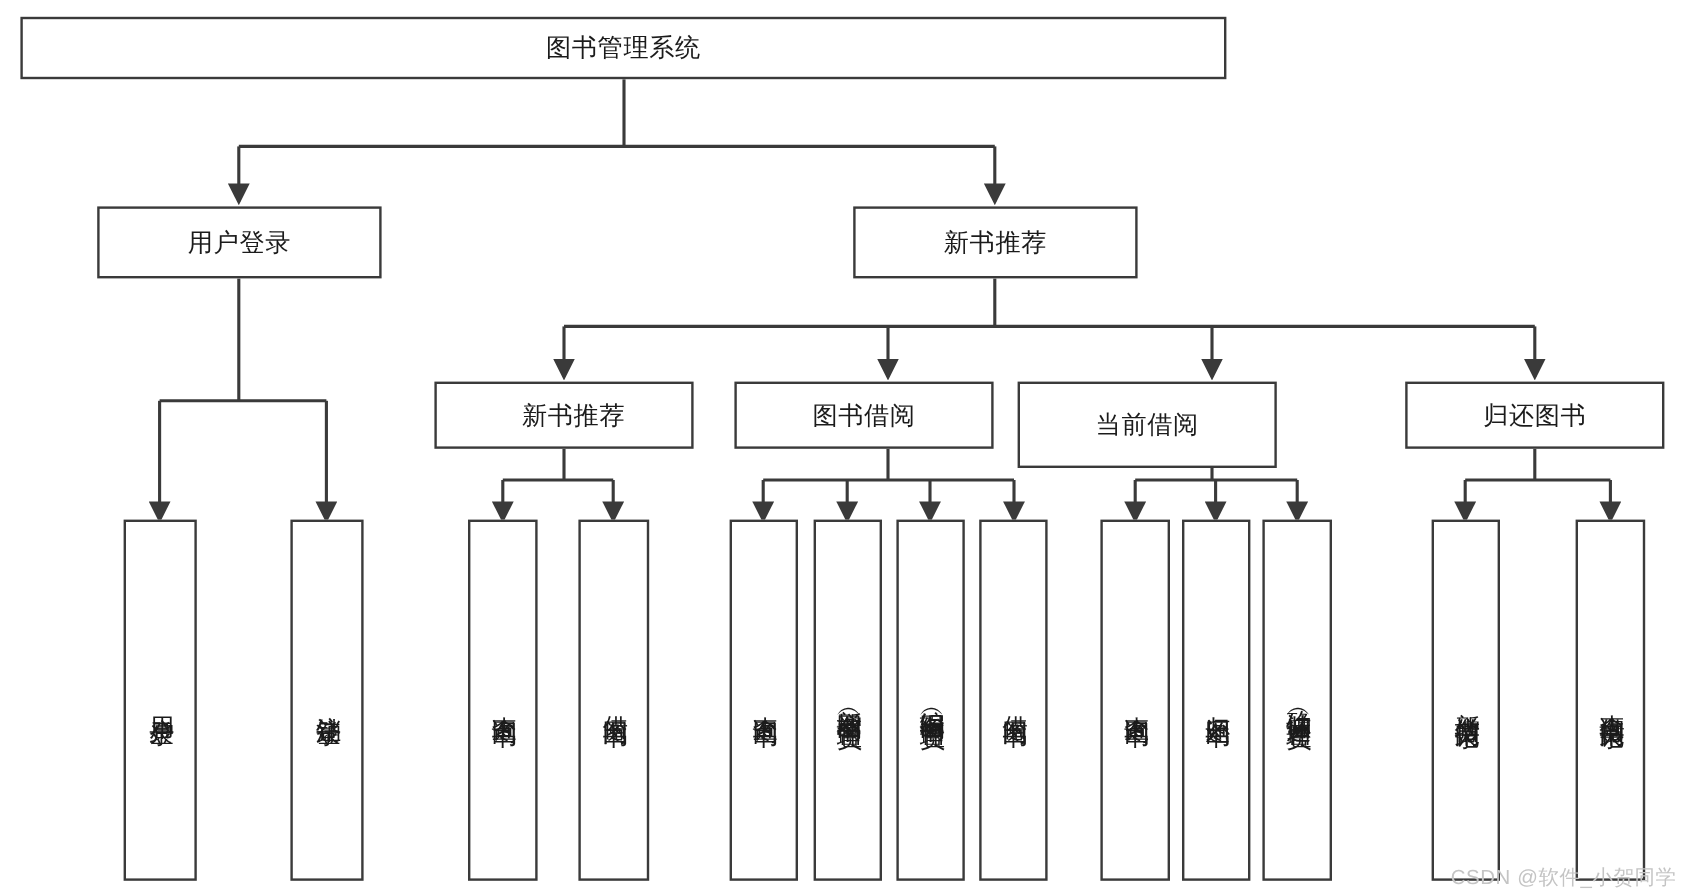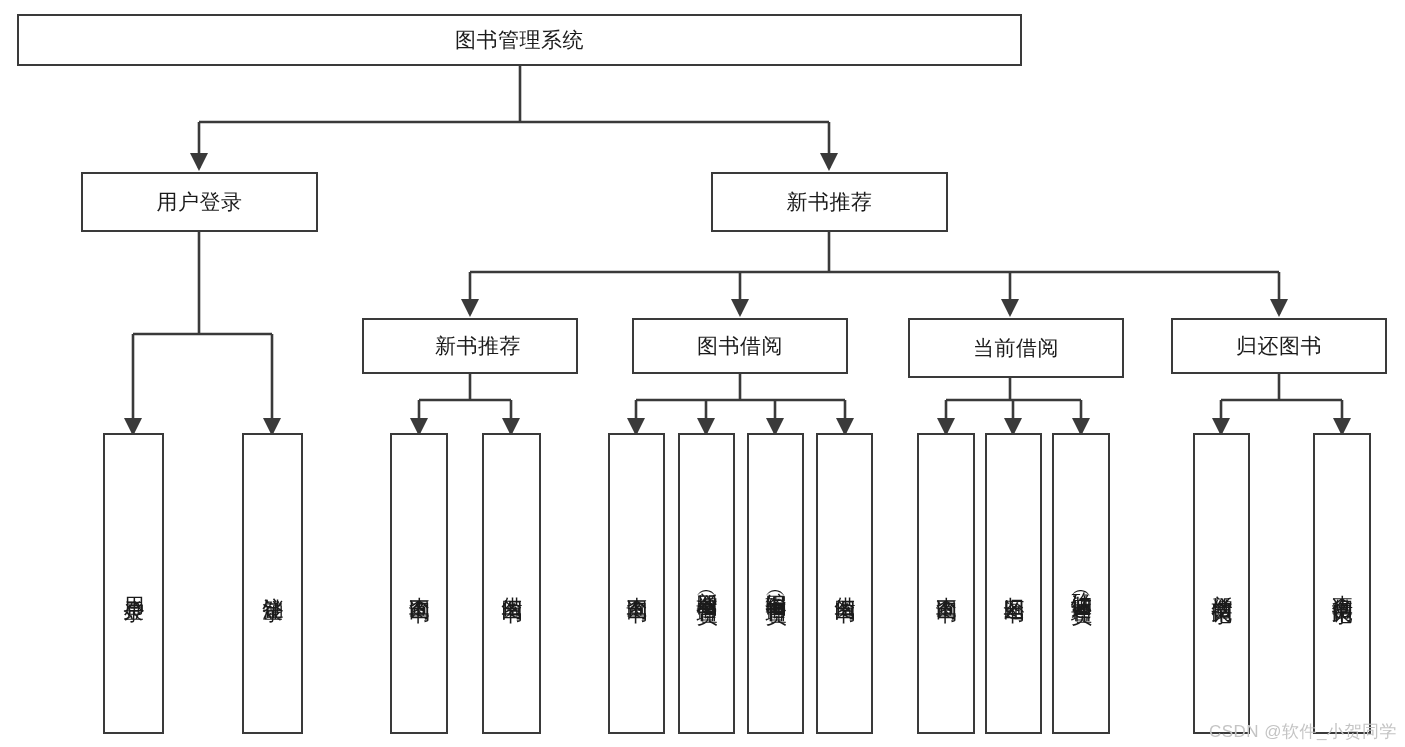--- a/index.html
+++ b/index.html
@@ -132,24 +132,24 @@
   <div class="node node-h" style="left:81px; top:172px; width:237px; height:60px;">
     <span>用户登录</span>
   </div>
   <div class="node node-h" style="left:711px; top:172px; width:237px; height:60px;">
     <span>新书推荐</span>
   </div>
 
   <div class="node node-h" style="left:362px; top:318px; width:216px; height:56px;padding-left:16px;">
     <span>新书推荐</span>
   </div>
-  <div class="node node-h" style="left:632px; top:318px; width:216px; height:56px;">
+  <div class="node node-h" style="left:612px; top:318px; width:216px; height:56px;">
     <span>图书借阅</span>
   </div>
-  <div class="node node-h" style="left:908px; top:318px; width:216px; height:60px;">
+  <div class="node node-h" style="left:848px; top:318px; width:216px; height:72px;">
     <span>当前借阅</span>
   </div>
   <div class="node node-h" style="left:1171px; top:318px; width:216px; height:56px;">
     <span>归还图书</span>
   </div>
 
   <div class="node node-v" style="left:103px; top:433px; width:61px; height:301px;">
     <span>用户登录</span>
   </div>
   <div class="node node-v" style="left:242px; top:433px; width:61px; height:301px;">

